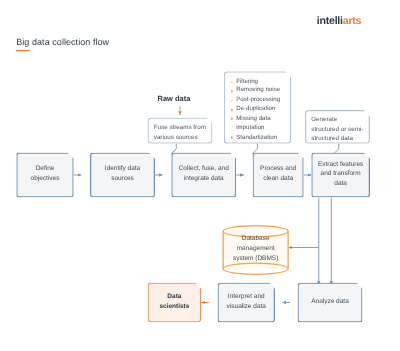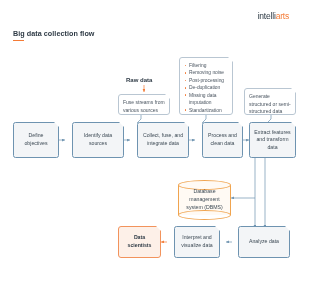--- a/index.html
+++ b/index.html
@@ -15,34 +15,34 @@
     font-family: "Liberation Sans", sans-serif;
     color: #3d4a55;
   }
 
   
   #logo {
     position: absolute;
     top: 12px;
     right: 11px;
     font-size: 8.5px;
-    font-weight: 400;
+    font-weight: 700;
     letter-spacing: -0.2px;
     line-height: 1;
     white-space: nowrap;
   }
   #logo .lg-dark { color: #2e3a45; }
   #logo .lg-orange { color: #f47b36; }
 
   #page-title {
     position: absolute;
     top: 29px;
     left: 13px;
     font-size: 7.2px;
-    font-weight: 700;
+    font-weight: 400;
     color: #2e3a45;
     letter-spacing: 0.05px;
     white-space: nowrap;
   }
   #title-rule {
     position: absolute;
     top: 39.5px;
     left: 13px;
     width: 11px;
     height: 1.2px;

